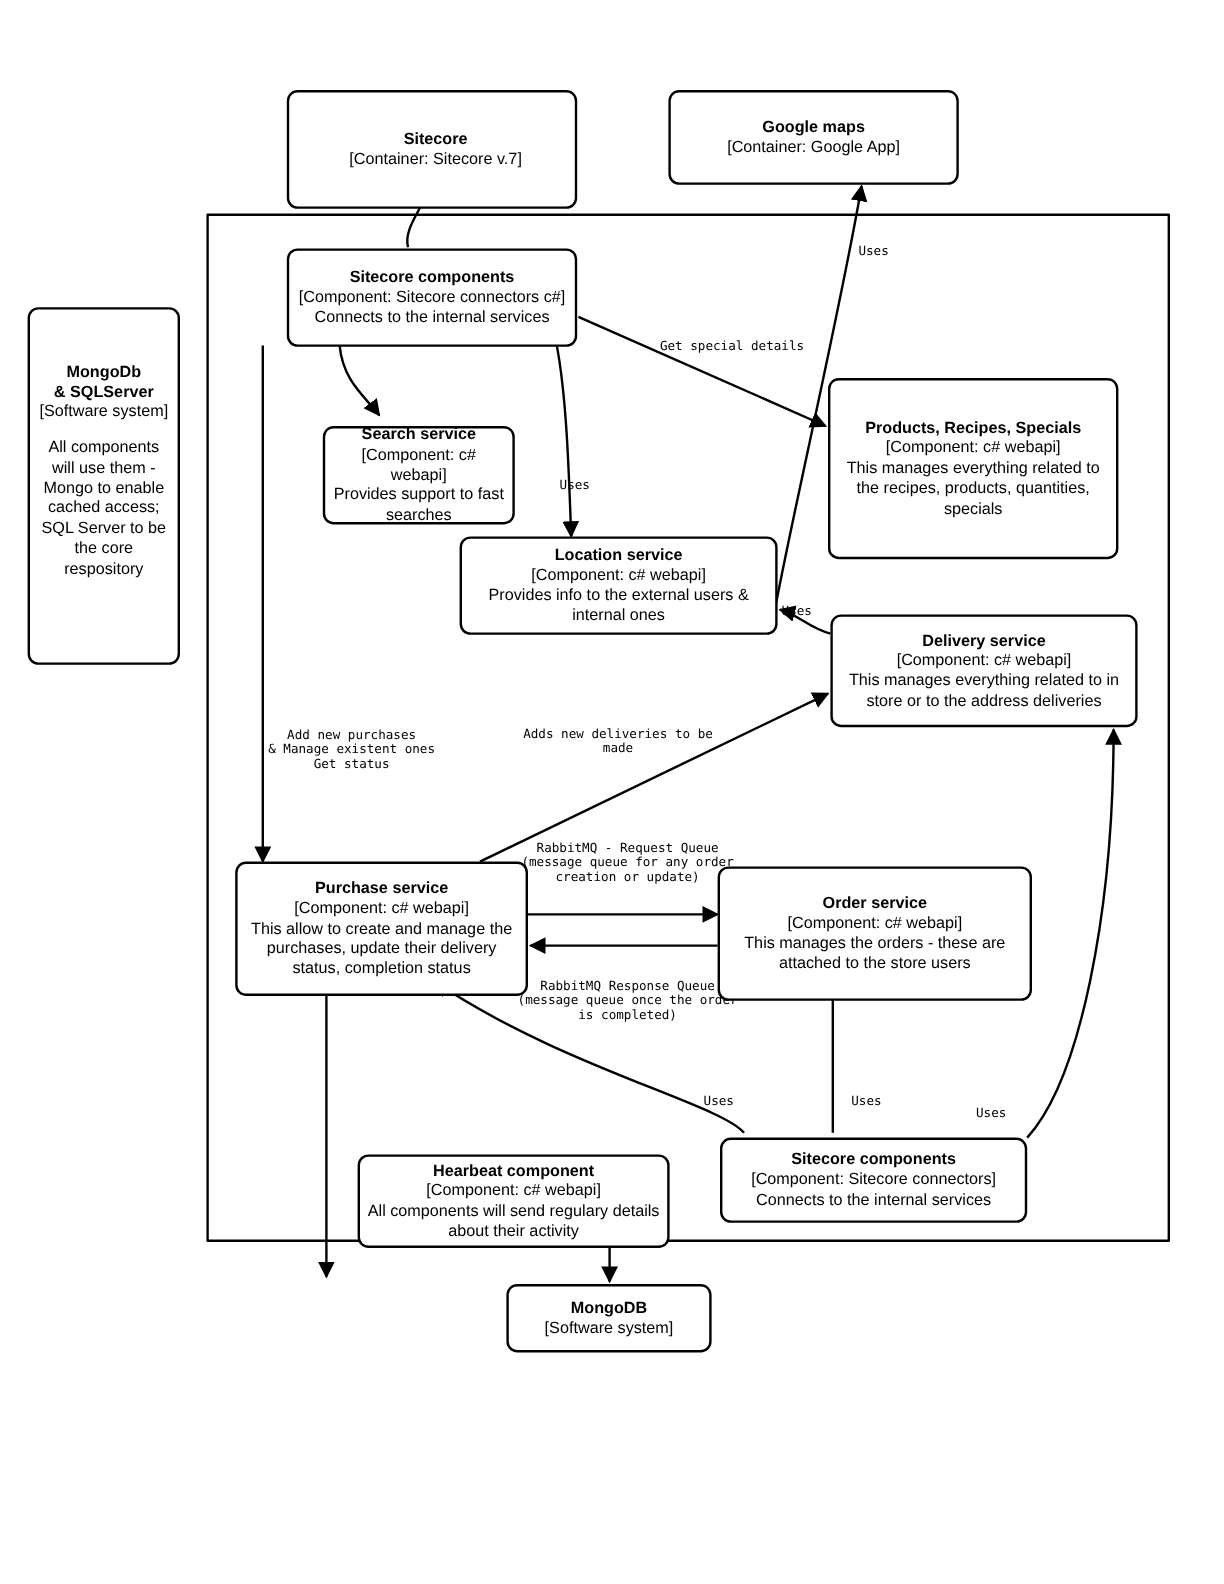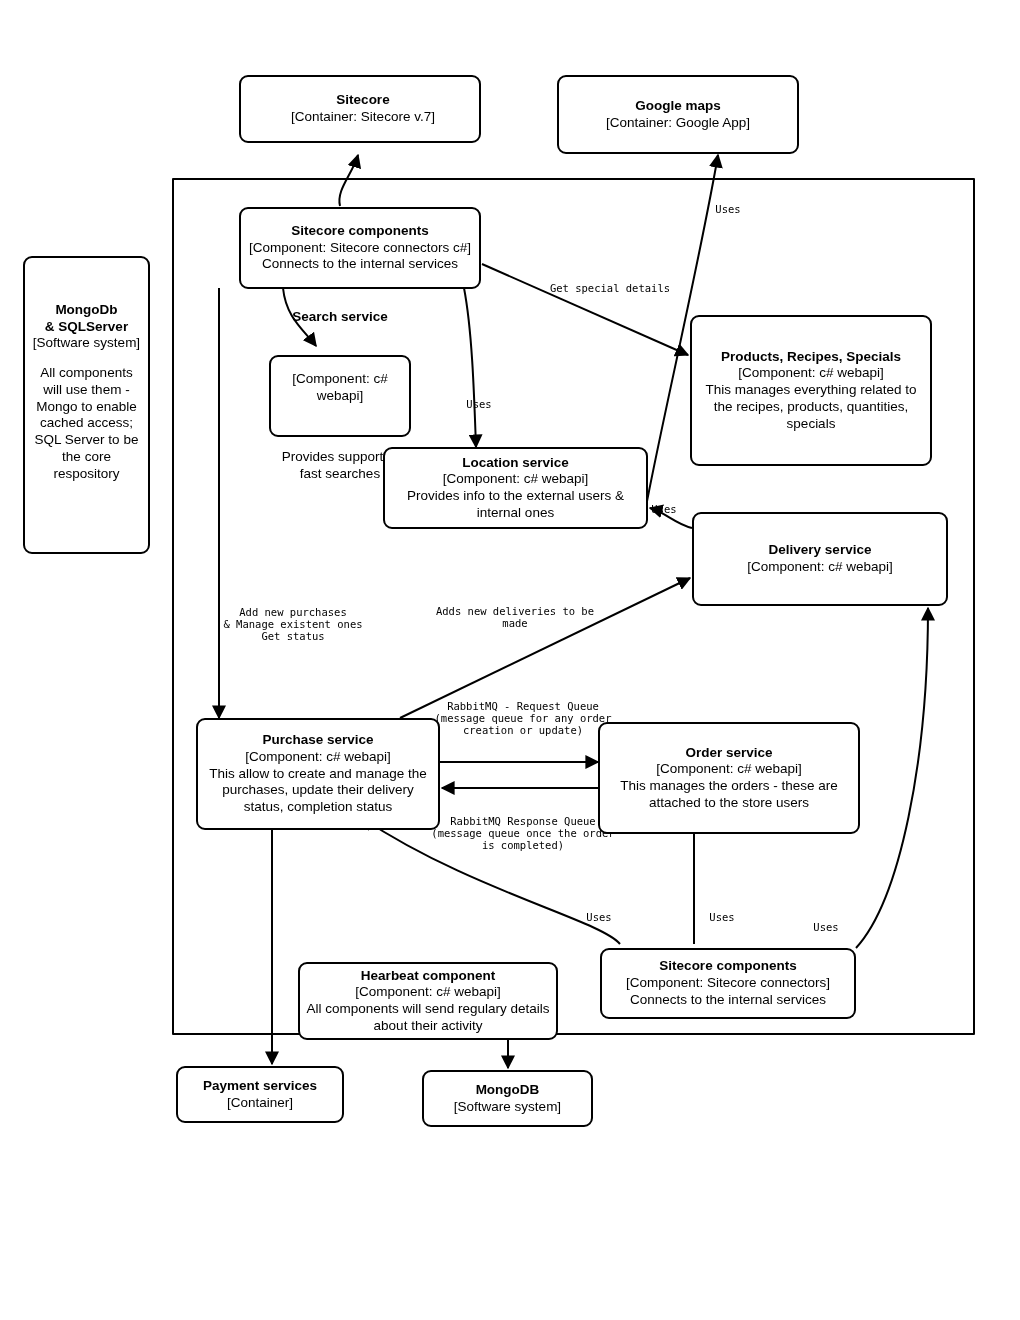--- a/index.html
+++ b/index.html
@@ -137,21 +137,21 @@
 
     <text class="edge-label" x="523" y="822">RabbitMQ Response Queue</text>
     <text class="edge-label" x="523" y="834">(message queue once the order</text>
     <text class="edge-label" x="523" y="846">is completed)</text>
 
     <text class="edge-label" x="599" y="918">Uses</text>
     <text class="edge-label" x="722" y="918">Uses</text>
     <text class="edge-label" x="826" y="928">Uses</text>
   </svg>
 
-  <div class="node" style="left:239px; top:75px; width:242px; height:68px;padding-left:12px;">
+  <div class="node" style="left:239px; top:75px; width:242px; height:99px;padding-left:12px;">
     <div class="n-title">Sitecore</div>
     <div class="n-tech">[Container: Sitecore v.7]</div>
   </div>
 
   <div class="node" style="left:557px; top:75px; width:242px; height:79px;">
     <div class="n-title">Google maps</div>
     <div class="n-tech">[Container: Google App]</div>
   </div>
 
   <div class="node" style="left:23px; top:256px; width:127px; height:298px; justify-content:flex-start; padding-top:44px;">
@@ -161,41 +161,42 @@
     <div class="n-gap"></div>
     <div class="n-desc">All components will use them - Mongo to enable cached access; SQL Server to be the core respository</div>
   </div>
 
   <div class="node" style="left:239px; top:207px; width:242px; height:82px;">
     <div class="n-title">Sitecore components</div>
     <div class="n-tech">[Component: Sitecore connectors c#]</div>
     <div class="n-desc">Connects to the internal services</div>
   </div>
 
-  <div class="node" style="left:269px; top:355px; width:142px; height:82px;gap:45px;">
+  <div class="node" style="left:269px; top:355px; width:160px; height:82px;">
     <div class="n-title">Search service</div>
     <div class="n-tech">[Component: c# webapi]</div>
     <div class="n-desc">Provides support to fast searches</div>
   </div>
 
   <div class="node" style="left:690px; top:315px; width:242px; height:151px;align-items:center;">
     <div class="n-title">Products, Recipes, Specials</div>
     <div class="n-tech">[Component: c# webapi]</div>
     <div class="n-desc">This manages everything related to the recipes, products, quantities, specials</div>
   </div>
 
   <div class="node" style="left:383px; top:447px; width:265px; height:82px;">
     <div class="n-title">Location service</div>
     <div class="n-tech">[Component: c# webapi]</div>
     <div class="n-desc">Provides info to the external users &amp; internal ones</div>
   </div>
 
   <div class="node" style="left:692px; top:512px; width:256px; height:94px;">
     <div class="n-title">Delivery service</div>
     <div class="n-tech">[Component: c# webapi]</div>
+    <div class="n-desc">This manages everything related to in store or to the address deliveries</div>
   </div>
 
   <div class="node" style="left:196px; top:718px; width:244px; height:112px;">
     <div class="n-title">Purchase service</div>
     <div class="n-tech">[Component: c# webapi]</div>
     <div class="n-desc">This allow to create and manage the purchases, update their delivery status, completion status</div>
   </div>
 
   <div class="node" style="left:598px; top:722px; width:262px; height:112px;">
     <div class="n-title">Order service</div>
@@ -208,23 +209,19 @@
     <div class="n-tech">[Component: c# webapi]</div>
     <div class="n-desc">All components will send regulary details about their activity</div>
   </div>
 
   <div class="node" style="left:600px; top:948px; width:256px; height:71px;">
     <div class="n-title">Sitecore components</div>
     <div class="n-tech">[Component: Sitecore connectors]</div>
     <div class="n-desc">Connects to the internal services</div>
   </div>
 
-  <div class="node" style="left:176px; top:1066px; width:168px; height:57px;">
-    <div class="n-title">Payment services</div>
-    <div class="n-tech">[Container]</div>
-  </div>
 
   <div class="node" style="left:422px; top:1070px; width:171px; height:57px;">
     <div class="n-title">MongoDB</div>
     <div class="n-tech">[Software system]</div>
   </div>
 
 </div>
 
 </body></html>

